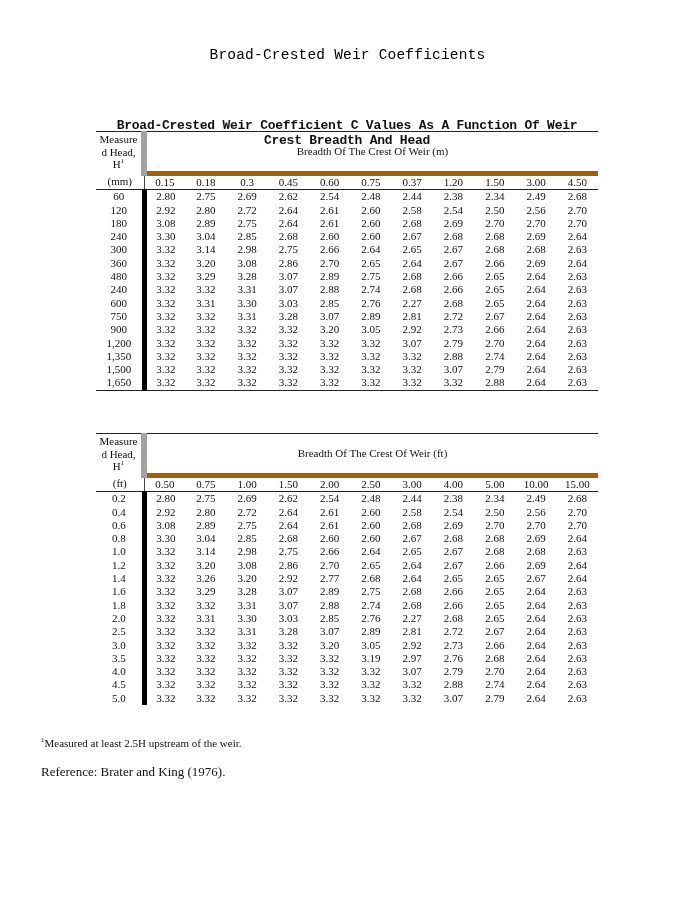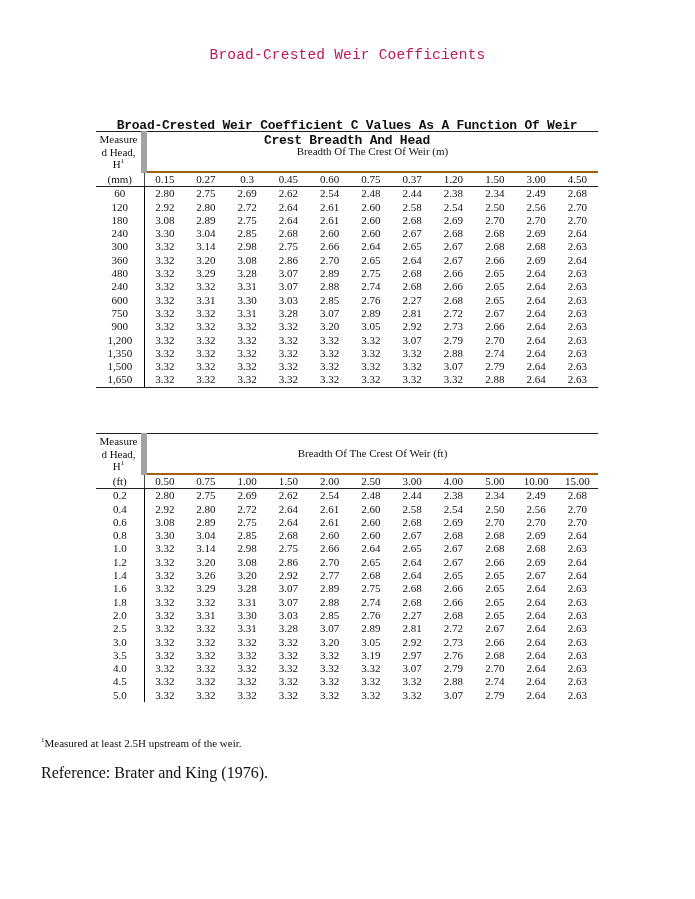--- a/index.html
+++ b/index.html
@@ -1,48 +1,48 @@
 <!DOCTYPE html>
 <html><head>
 <meta charset="utf-8">
 <style>
   html, body { margin: 0; padding: 0; background: #ffffff; }
   body { width: 695px; height: 899px; position: relative; overflow: hidden; color: #111; }
   .page-title {
     position: absolute; left: 0; width: 695px; top: 47px; text-align: center;
-    font-family: "Liberation Mono", "DejaVu Sans Mono", monospace; font-size: 14.5px; color: #be185d;
+    font-family: "Liberation Mono", "DejaVu Sans Mono", monospace; font-size: 14.5px; color: #000000;
     letter-spacing: 0.2px;
   }
   .table-caption {
     position: absolute; left: 96px; width: 502px; top: 118px; text-align: center;
     font-family: Liberation Mono, monospace; font-weight: bold; font-size: 13px;
     letter-spacing: -0.25px;
   }
   .wtable {
     position: absolute; left: 96px; width: 502px;
     border-collapse: collapse; table-layout: fixed;
     font-family: "Liberation Serif", "DejaVu Serif", serif; font-size: 11px;
   }
   .wtable td, .wtable th { padding: 0; text-align: center; font-weight: normal; line-height: 13.3px; height: 13.3px; white-space: nowrap; }
   .wtable col.c0 { width: 48px; }
   .wtable .hcell { text-align: center; line-height: 12.5px; vertical-align: top; padding-top: 1px; border-right: 6px solid #a3a3a3; }
-  .wtable .span-head { vertical-align: middle; border-bottom: 2px solid #a16207; height: 39px; }
+  .wtable .span-head { vertical-align: middle; border-bottom: 5px solid #a16207; height: 39px; }
   .wtable .top-row td { border-top: 1.5px solid #222; }
   .wtable .unit-row td { border-bottom: 1.5px solid #222; }
   .wtable .unit-cell { border-right: 1px solid #444; }
-  .wtable .rowhead { border-right: 1px solid #000000; }
+  .wtable .rowhead { border-right: 5px solid #000000; }
   .wtable tr.last td { border-bottom: 1.5px solid #222; }
   sup { font-size: 7px; vertical-align: top; line-height: 7px; }
   .footnote {
     position: absolute; left: 41px; top: 737px;
     font-family: Liberation Serif, serif; font-size: 11px;
   }
   .reference {
     position: absolute; left: 41px; top: 764px;
-    font-family: "Liberation Serif", "DejaVu Serif", serif; font-size: 16px;
+    font-family: "Liberation Serif", "DejaVu Serif", serif; font-size: 13px;
   }
 </style>
 </head>
 <body>
 
 <div class="page-title">Broad-Crested Weir Coefficients</div>
 <div class="table-caption">Broad-Crested Weir Coefficient C Values As A Function Of Weir Crest Breadth And Head</div>
 
 <table class="wtable" id="tbl-metric" style="top:131px;">
   <colgroup>
@@ -64,21 +64,21 @@
         <td class="hcell">
           <div>Measure</div>
           <div>d  Head,</div>
           <div><span>H</span><sup>1</sup></div>
         </td>
         <td colspan="11" class="span-head">Breadth Of The Crest Of Weir (m)</td>
       </tr>
       <tr class="unit-row">
         <td class="unit-cell">(mm)</td>
         <td>0.15</td>
-        <td>0.27</td>
+        <td>0.18</td>
         <td>0.3</td>
         <td>0.45</td>
         <td>0.60</td>
         <td>0.75</td>
         <td>0.37</td>
         <td>1.20</td>
         <td>1.50</td>
         <td>3.00</td>
         <td>4.50</td>
       </tr>

